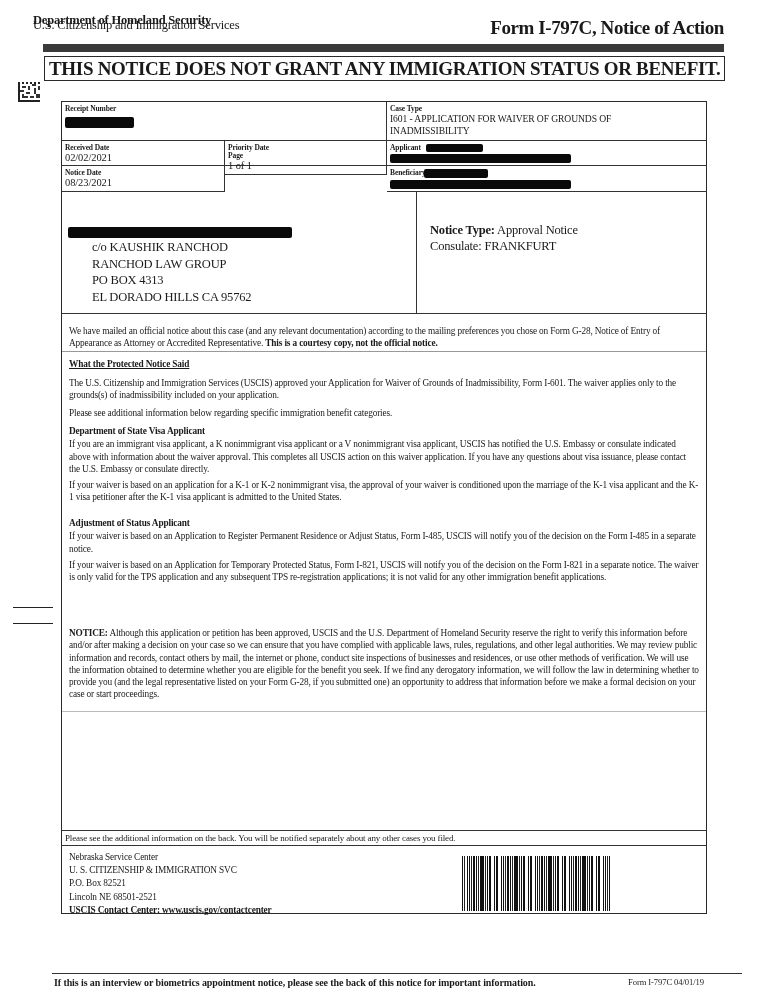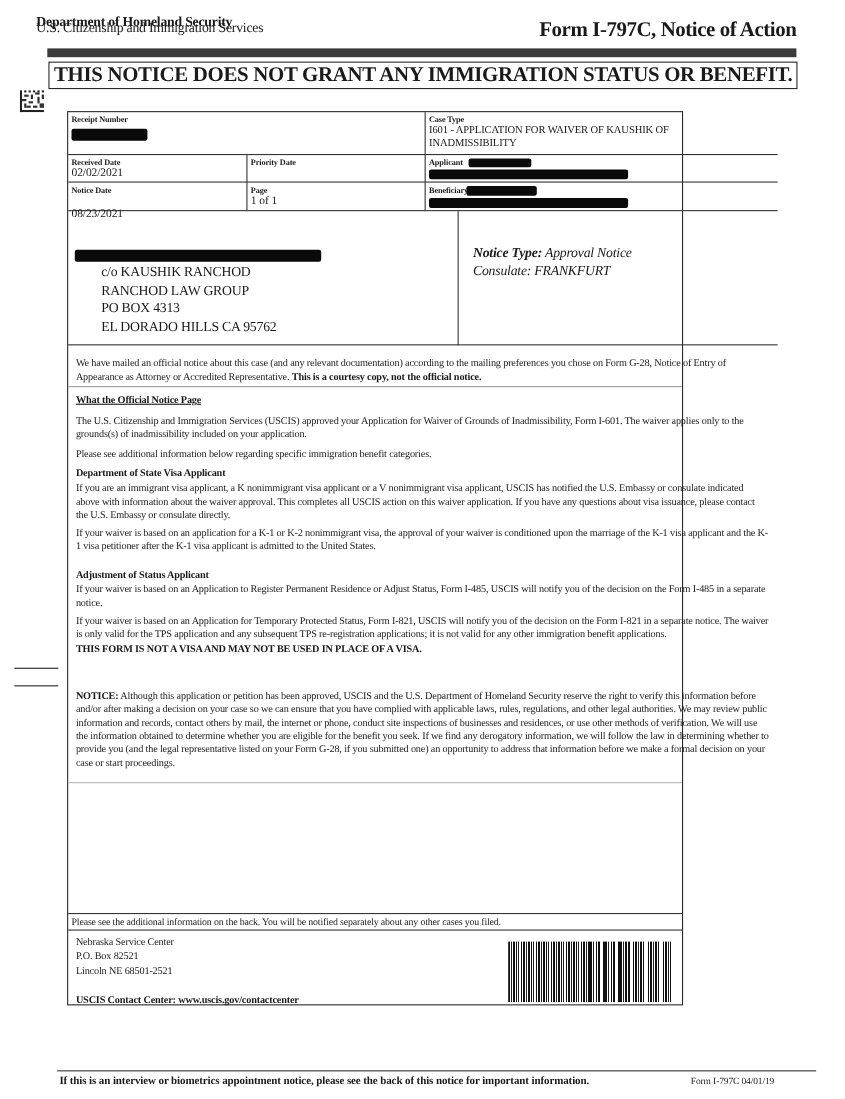--- a/index.html
+++ b/index.html
@@ -13,28 +13,28 @@
   .hdr-form { right: 44px; top: 17px; font-size: 19px; font-weight: bold; letter-spacing: -0.4px; }
   .hdr-bar { left: 43px; top: 44px; width: 681px; height: 8px; background: #3a3a3a; }
   .banner {
     left: 44px; top: 56px; width: 675px; height: 23px; border: 1.5px solid #2a2a2a;
     font-size: 19px; font-weight: bold; line-height: 24px; padding-left: 4px; letter-spacing: -0.3px;
     box-sizing: content-box;
   }
   .datamatrix { left: 18px; top: 82px; width: 22px; height: 20px; }
   .lm-line { left: 13px; width: 40px; height: 1.4px; background: #222; }
 
-  .main-box { left: 61px; top: 101px; width: 560px; height: 813px; border: 1.2px solid #2a2a2a; box-sizing: border-box; }
+  .main-box { left: 61px; top: 101px; width: 646px; height: 813px; border: 1.2px solid #2a2a2a; box-sizing: border-box; }
   .cell { position: absolute; border-right: 1px solid #333; border-bottom: 1px solid #333; box-sizing: border-box; }
   .lbl { font-size: 7.5px; font-weight: bold; position: absolute; left: 3px; top: 2px; letter-spacing: -0.1px; }
   .val { font-size: 10.5px; position: absolute; left: 3px; letter-spacing: -0.1px; }
   .redact { position: absolute; background: #0a0a0a; border-radius: 2px; }
 
   .addr { position: absolute; left: 6px; font-size: 12.5px; line-height: 16.5px; letter-spacing: -0.2px; margin-left: 24px; }
-  .ntype { position: absolute; font-size: 12.5px; line-height: 16px; letter-spacing: -0.2px; font-style: italic; }
+  .ntype { position: absolute; font-size: 12.5px; line-height: 16px; letter-spacing: -0.2px; }
 
   .body-text { position: absolute; left: 6px; width: 632px; font-size: 9.3px; line-height: 12.3px; letter-spacing: -0.15px; }
   .body-text p { margin: 1px; }
   .b { font-weight: bold; }
   .u { text-decoration: underline; }
   .hline { position: absolute; left: 0; width: 100%; height: 1px; background: #333; }
 
   .footer-rule { left: 52px; top: 973px; width: 690px; height: 1.3px; background: #333; }
   .footer-left { left: 54px; top: 977px; font-size: 10px; font-weight: bold; letter-spacing: -0.1px; text-align: center; }
   .footer-right { left: 628px; top: 977px; font-size: 8.6px; letter-spacing: -0.1px; }
@@ -77,43 +77,43 @@
 <div class="abs lm-line" style="top:623px;"></div>
 
 <div class="abs main-box">
 
   <div class="cell" style="left:0; top:0; width:325px; height:39px;">
     <span class="lbl">Receipt Number</span>
     <div class="redact" style="left:3px; top:15px; width:69px; height:11px;"></div>
   </div>
   <div class="cell" style="left:325px; top:0; width:320px; height:39px; border-right:none;">
     <span class="lbl">Case Type</span>
-    <span class="val" style="top:11px; font-size:9.6px;">I601 - APPLICATION FOR WAIVER OF KAUSHIK OF</span>
+    <span class="val" style="top:11px; font-size:9.6px;">I601 - APPLICATION FOR WAIVER OF GROUNDS OF</span>
     <span class="val" style="top:23px; font-size:9.6px;">INADMISSIBILITY</span>
   </div>
 
   <div class="cell" style="left:0; top:39px; width:163px; height:25px;">
     <span class="lbl">Received Date</span>
     <span class="val" style="top:11px;">02/02/2021</span>
   </div>
   <div class="cell" style="left:163px; top:39px; width:162px; height:25px;">
     <span class="lbl">Priority Date</span>
     <span class="val" style="top:11px;"></span>
   </div>
   <div class="cell" style="left:325px; top:39px; width:320px; height:25px; border-right:none;">
     <span class="lbl">Applicant</span>
     <div class="redact" style="left:39px; top:3px; width:57px; height:8px;"></div>
     <div class="redact" style="left:3px; top:13px; width:181px; height:9px;"></div>
   </div>
 
   <div class="cell" style="left:0; top:64px; width:163px; height:26px;">
     <span class="lbl">Notice Date</span>
-    <span class="val" style="top:23px;">08/23/2021</span>
+    <span class="val" style="top:11px;">08/23/2021</span>
   </div>
-  <div class="cell" style="left:163px; top:64px; width:162px; height:26px;text-align:center;">
+  <div class="cell" style="left:163px; top:47px; width:162px; height:26px;text-align:center;">
     <span class="lbl">Page</span>
     <span class="val" style="top:11px;">1 of 1</span>
   </div>
   <div class="cell" style="left:325px; top:64px; width:320px; height:26px; border-right:none;">
     <span class="lbl">Beneficiary</span>
     <div class="redact" style="left:37px; top:3px; width:64px; height:9px;"></div>
     <div class="redact" style="left:3px; top:14px; width:181px; height:9px;"></div>
   </div>
 
   <div class="cell" style="left:0; top:90px; width:355px; height:122px;">
@@ -134,57 +134,57 @@
   </div>
 
   <div class="body-text" style="top:222px;">
     <p>
       <span>We have mailed an official notice about this case (and any relevant documentation) according to the mailing preferences you chose on Form G-28, Notice of Entry of Appearance as Attorney or Accredited Representative.</span>
       <span class="b">This is a courtesy copy, not the official notice.</span>
     </p>
   </div>
   <div class="hline" style="top:249px; height:0.6px; background:#999;"></div>
   <div class="body-text" style="top:255px;">
-    <p class="b u">What the Official Notice Page</p>
+    <p class="b u">What the Protected Notice Said</p>
   </div>
   <div class="body-text" style="top:274px;">
     <p>The U.S. Citizenship and Immigration Services (USCIS) approved your Application for Waiver of Grounds of Inadmissibility, Form I-601. The waiver applies only to the grounds(s) of inadmissibility included on your application.</p>
   </div>
   <div class="body-text" style="top:304px;">
     <p>Please see additional information below regarding specific immigration benefit categories.</p>
   </div>
   <div class="body-text" style="top:322px;">
     <p class="b">Department of State Visa Applicant</p>
     <p>If you are an immigrant visa applicant, a K nonimmigrant visa applicant or a V nonimmigrant visa applicant, USCIS has notified the U.S. Embassy or consulate indicated above with information about the waiver approval. This completes all USCIS action on this waiver application. If you have any questions about visa issuance, please contact the U.S. Embassy or consulate directly.</p>
   </div>
   <div class="body-text" style="top:376px;">
     <p>If your waiver is based on an application for a K-1 or K-2 nonimmigrant visa, the approval of your waiver is conditioned upon the marriage of the K-1 visa applicant and the K-1 visa petitioner after the K-1 visa applicant is admitted to the United States.</p>
   </div>
   <div class="body-text" style="top:414px;">
     <p class="b">Adjustment of Status Applicant</p>
     <p>If your waiver is based on an Application to Register Permanent Residence or Adjust Status, Form I-485, USCIS will notify you of the decision on the Form I-485 in a separate notice.</p>
   </div>
   <div class="body-text" style="top:456px;">
     <p>If your waiver is based on an Application for Temporary Protected Status, Form I-821, USCIS will notify you of the decision on the Form I-821 in a separate notice. The waiver is only valid for the TPS application and any subsequent TPS re-registration applications; it is not valid for any other immigration benefit applications.</p>
-    <p class="b">THIS FORM IS NOT A VISA AND MAY NOT BE USED IN PLACE OF A VISA.</p>
   </div>
   <div class="body-text" style="top:524px;">
     <p>
       <span class="b">NOTICE:</span>
       <span>Although this application or petition has been approved, USCIS and the U.S. Department of Homeland Security reserve the right to verify this information before and/or after making a decision on your case so we can ensure that you have complied with applicable laws, rules, regulations, and other legal authorities. We may review public information and records, contact others by mail, the internet or phone, conduct site inspections of businesses and residences, or use other methods of verification. We will use the information obtained to determine whether you are eligible for the benefit you seek. If we find any derogatory information, we will follow the law in determining whether to provide you (and the legal representative listed on your Form G-28, if you submitted one) an opportunity to address that information before we make a formal decision on your case or start proceedings.</span>
     </p>
   </div>
   <div class="hline" style="top:609px; height:0.6px; background:#bbb;"></div>
 
   <div class="hline" style="top:728px;"></div>
   <div class="body-text" style="top:730px; left:3px; font-size:9px;">Please see the additional information on the back. You will be notified separately about any other cases you filed.</div>
   <div class="hline" style="top:743px;"></div>
 
   <div class="body-text" style="top:748px; font-size:9.3px; line-height:12.2px; width:300px;">
     <p>Nebraska Service Center</p>
+    <p>U. S. CITIZENSHIP &amp; IMMIGRATION SVC</p>
     <p>P.O. Box 82521</p>
     <p>Lincoln NE 68501-2521</p>
   </div>
   <div class="body-text" style="top:801px; width:300px;">
     <p class="b">USCIS Contact Center: www.uscis.gov/contactcenter</p>
   </div>
   <div class="barcode"></div>
 </div>
 
 <div class="abs footer-rule"></div>

